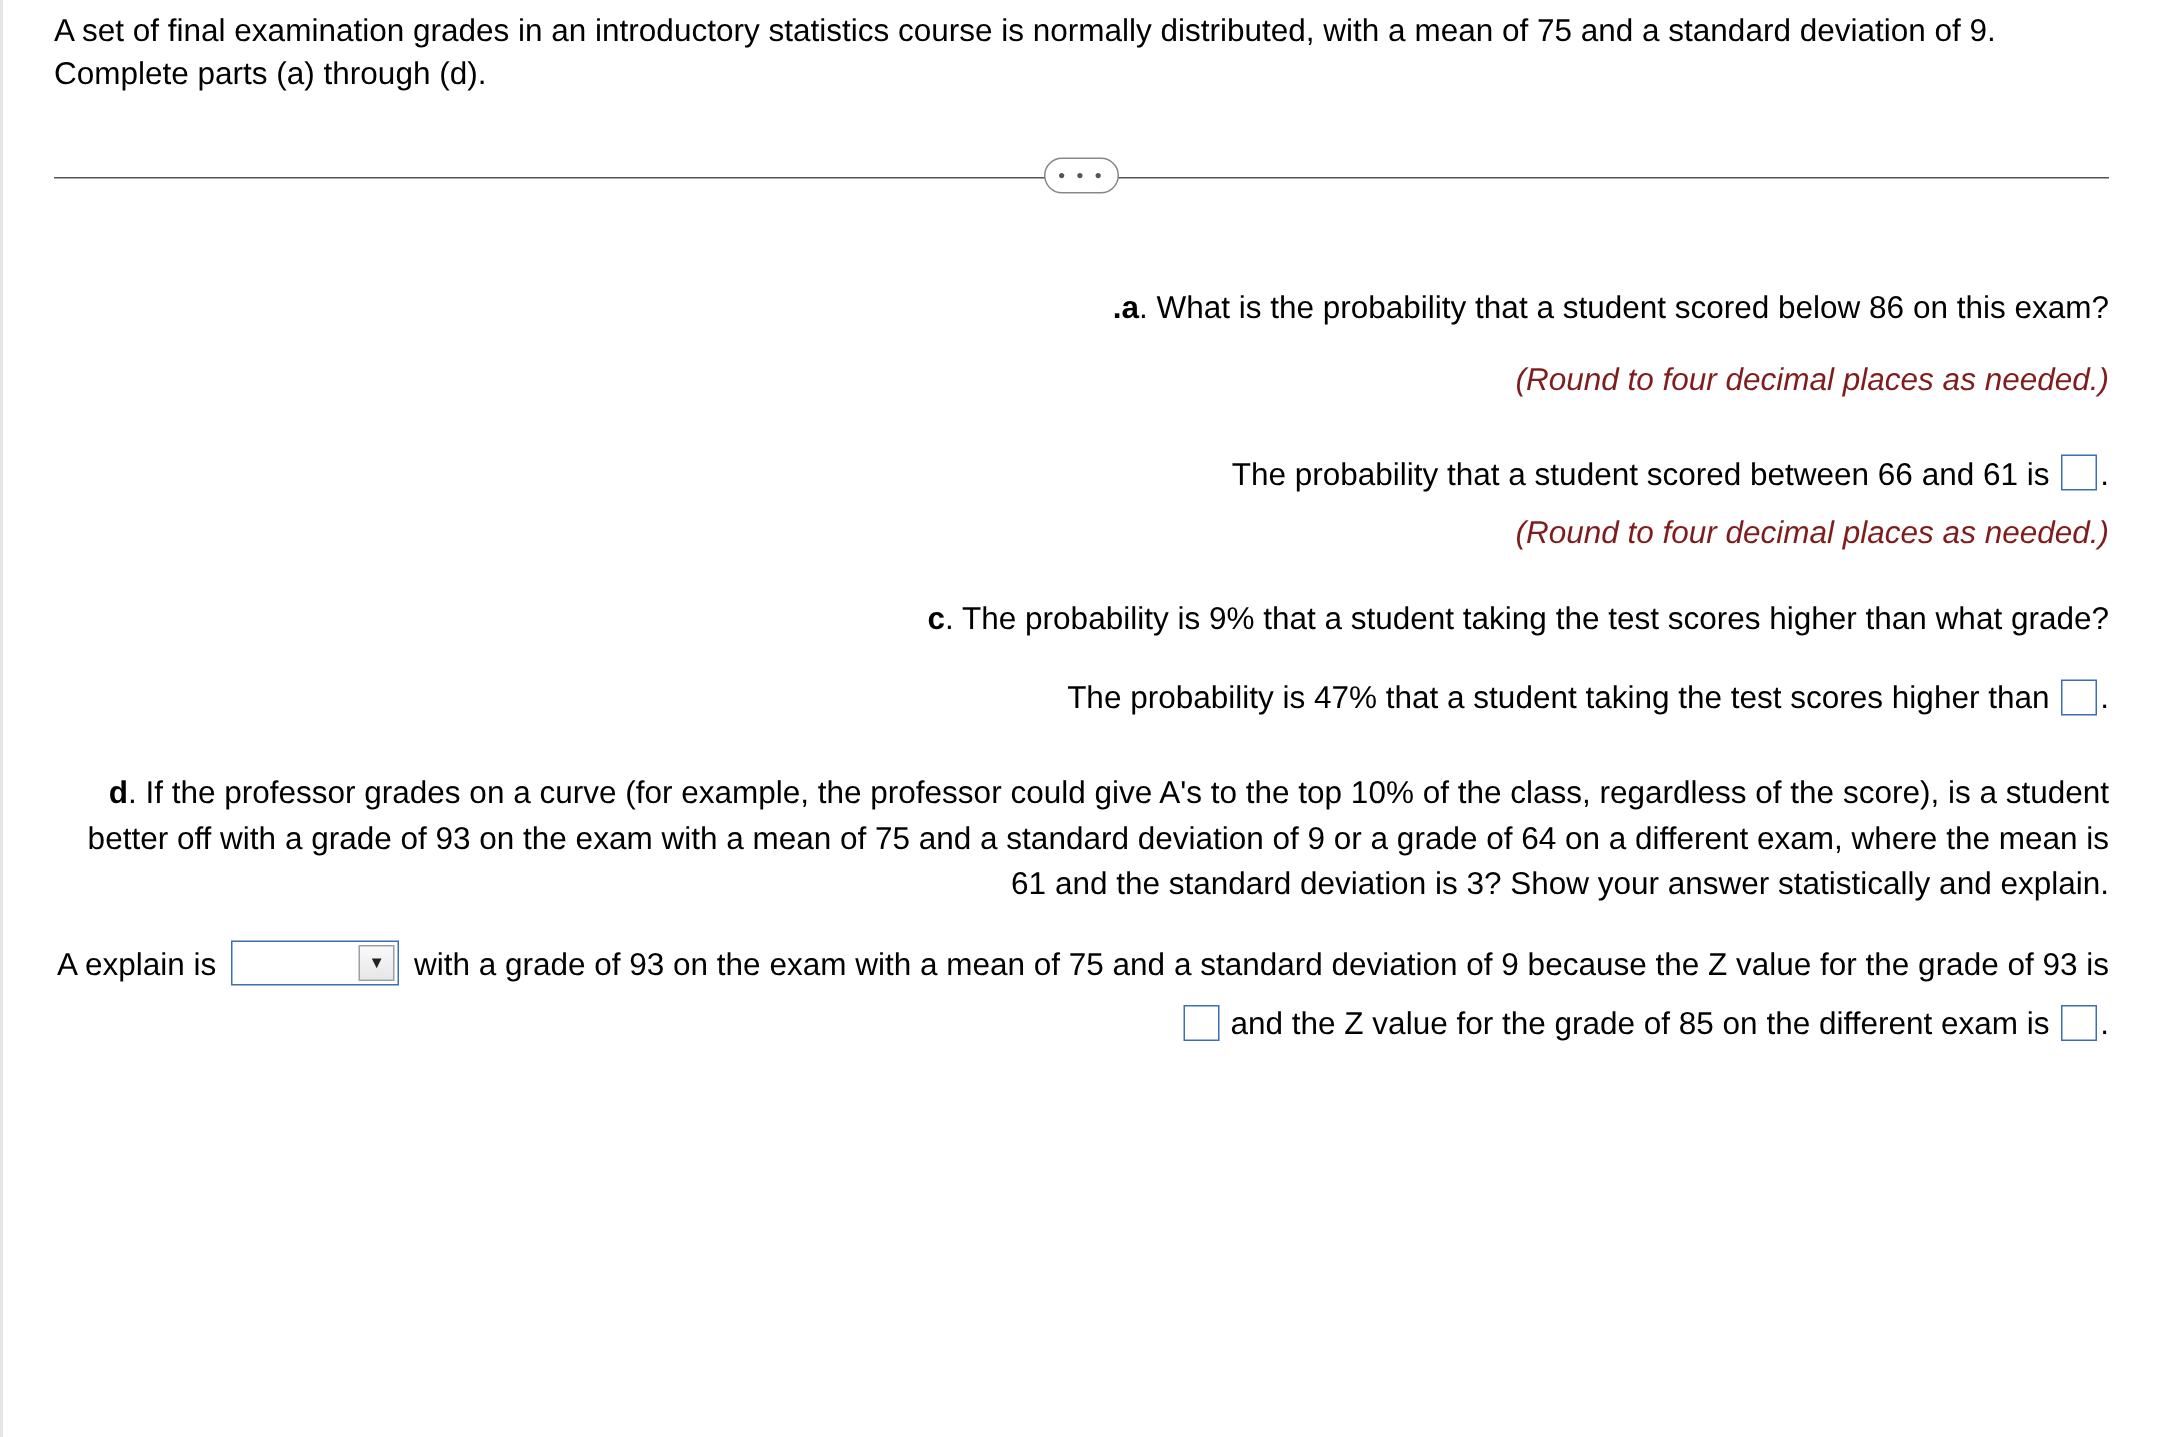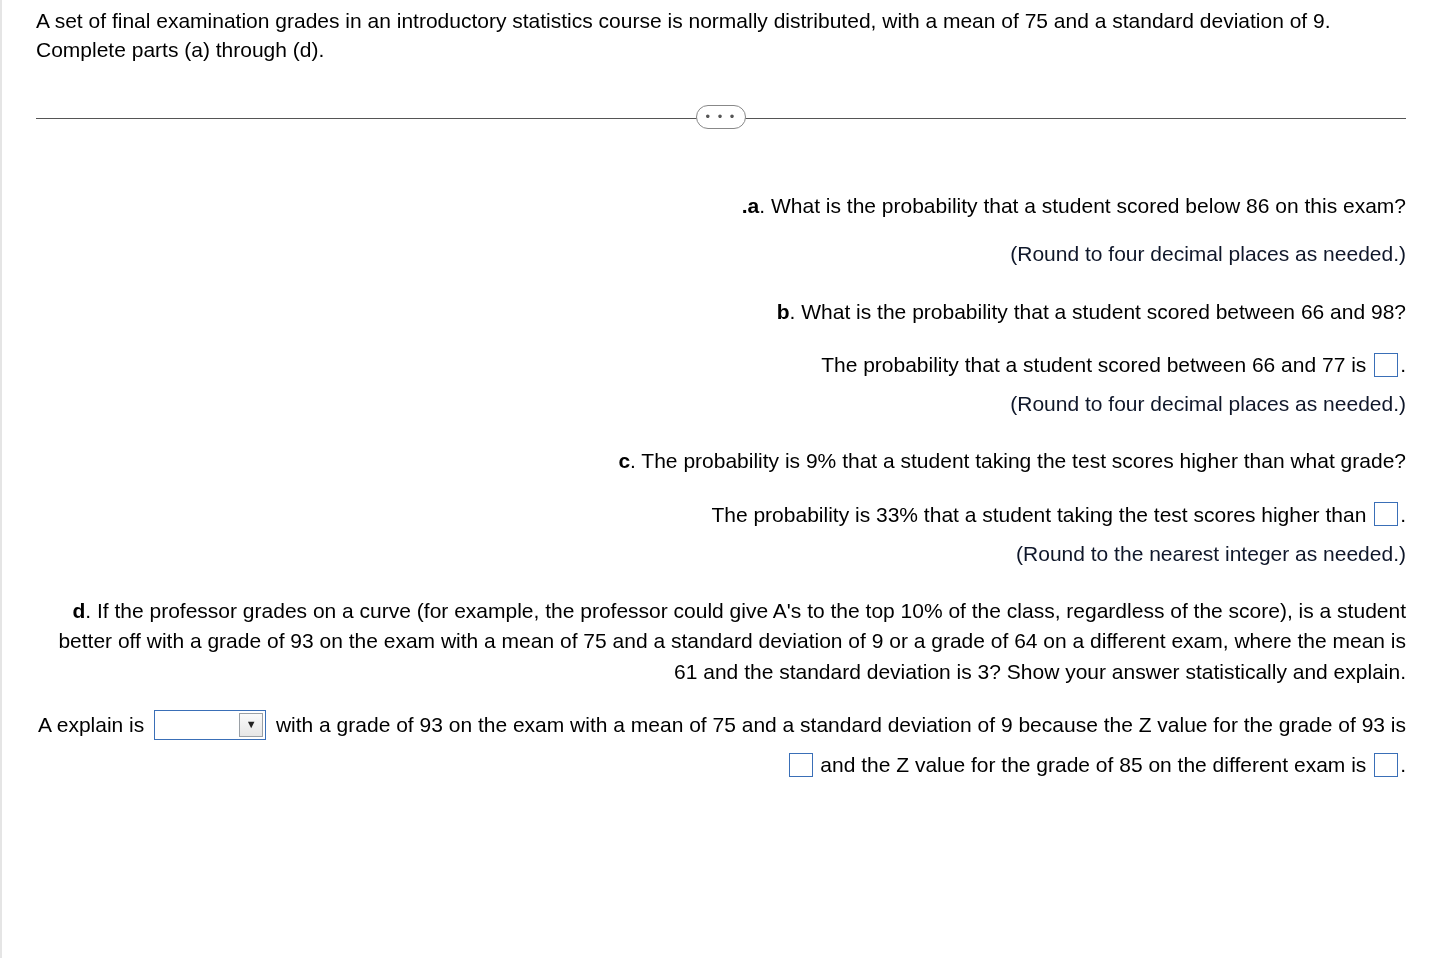--- a/index.html
+++ b/index.html
@@ -60,22 +60,23 @@
   }
   .question {
     line-height: 1.45;
     margin-bottom: 18px;
   }
   .answer-line {
     line-height: 1.9;
     margin-bottom: 4px;
   }
   .hint {
-    color: #0f172a;
+    color: #7f1d1d;
     line-height: 1.4;
+    font-style: italic;
   }
   .bold-label {
     font-weight: bold;
   }
   .answer-input {
     display: inline-block;
     vertical-align: middle;
     width: 24px;
     height: 24px;
     border: 1.5px solid #3a6fb7;
@@ -134,37 +135,33 @@
   </div>
 
   <div class="part">
     <div class="question">
       <span class="bold-label">.a</span><span>. What is the probability that a student scored below 86 on this exam?</span>
     </div>
     <div class="hint">(Round to four decimal places as needed.)</div>
   </div>
 
   <div class="part">
-    <div class="question">
-      <span class="bold-label">b</span><span>. What is the probability that a student scored between 66 and 98?</span>
-    </div>
     <div class="answer-line">
-      <span>The probability that a student scored between 66 and 77 is </span><span class="answer-input"></span><span>.</span>
+      <span>The probability that a student scored between 66 and 61 is </span><span class="answer-input"></span><span>.</span>
     </div>
     <div class="hint">(Round to four decimal places as needed.)</div>
   </div>
 
   <div class="part">
     <div class="question">
       <span class="bold-label">c</span><span>. The probability is 9% that a student taking the test scores higher than what grade?</span>
     </div>
     <div class="answer-line">
-      <span>The probability is 33% that a student taking the test scores higher than </span><span class="answer-input"></span><span>.</span>
+      <span>The probability is 47% that a student taking the test scores higher than </span><span class="answer-input"></span><span>.</span>
     </div>
-    <div class="hint">(Round to the nearest integer as needed.)</div>
   </div>
 
   <div class="part">
     <div class="question">
       <span class="bold-label">d</span><span>. If the professor grades on a curve (for example, the professor could give A's to the top 10% of the class, regardless of the score), is a student better off with a grade of 93 on the exam with a mean of 75 and a standard deviation of 9 or a grade of 64 on a different exam, where the mean is 61 and the standard deviation is 3? Show your answer statistically and explain.</span>
     </div>
     <div class="answer-line">
       <span>A explain is </span><span class="select-wrap">
         <span class="select-value"></span>
         <span class="select-arrow">▼</span>

